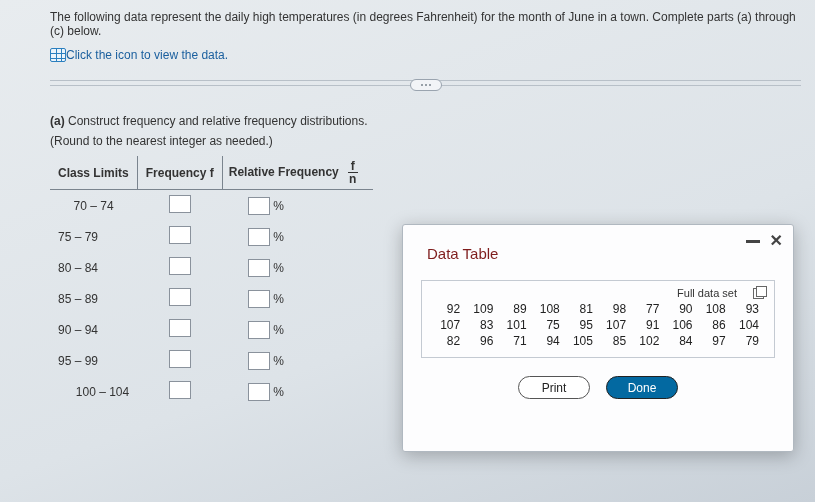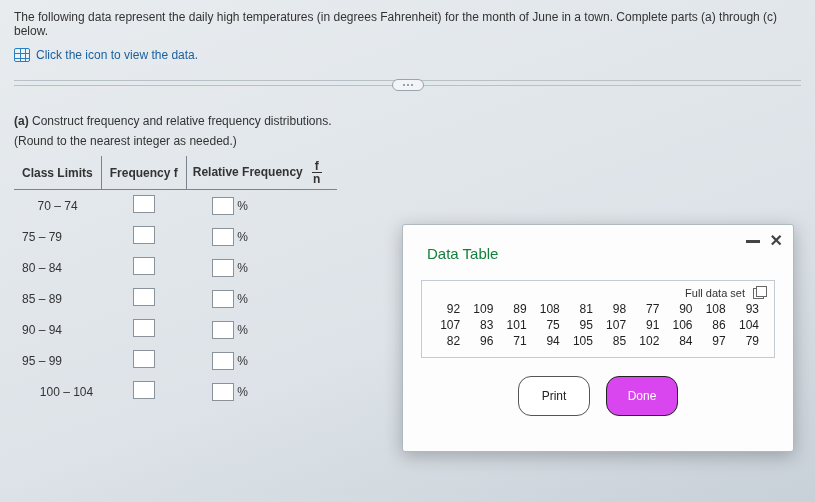--- a/index.html
+++ b/index.html
@@ -6,23 +6,23 @@
   body {
     width: 815px;
     height: 502px;
     background: linear-gradient(160deg, #e8ecef 0%, #dde3e8 60%, #c8d0d8 100%);
     font-family: Arial, Helvetica, sans-serif;
     font-size: 12px;
     color: #333;
     position: relative;
     overflow: hidden;
   }
-  .content { padding: 10px 14px; }
+  .content { padding: 10px 14px; margin-left: 36px; }
   .intro { color: #333; margin-bottom: 10px; font-size: 12px; }
-  .link-row { display: flex; align-items: center; gap: 6px; margin-bottom: 8px; padding-bottom: 10px; }
+  .link-row { display: flex; align-items: center; margin-bottom: 8px; padding-bottom: 10px; }
   .table-icon {
     width: 16px; height: 14px;
     border: 1px solid #2a7fbf;
     display: inline-block;
     background:
       linear-gradient(#2a7fbf,#2a7fbf) 0 4px/100% 1px no-repeat,
       linear-gradient(#2a7fbf,#2a7fbf) 0 9px/100% 1px no-repeat,
       linear-gradient(#2a7fbf,#2a7fbf) 5px 0/1px 100% no-repeat,
       linear-gradient(#2a7fbf,#2a7fbf) 10px 0/1px 100% no-repeat,
       #eaf3fb;
@@ -67,37 +67,37 @@
     width: 392px; height: 228px;
     background: #fdfdfe;
     border: 1px solid #b0b8c0;
     border-radius: 3px;
     box-shadow: 0 4px 18px rgba(0,0,0,0.25);
     padding: 14px 18px 12px 18px;
   }
   .modal-ctrls { position:absolute; top:8px; right:10px; display:flex; gap:10px; align-items:center;}
   .min-btn { width:14px; height:3px; background:#444; cursor:pointer; }
   .close-btn { font-size:16px; color:#444; cursor:pointer; line-height:1; font-weight:bold;}
-  .modal-title { font-size: 15px; color:#15803d; margin: 6px 0 18px 6px; }
+  .modal-title { font-size: 15px; color:#7f1d1d; margin: 6px 0 18px 6px; }
   .data-box {
     border:1px solid #c4cad2; padding: 6px 10px 8px 10px;
     font-family: Arial, sans-serif; font-size: 12px;
   }
-  .full-set { text-align:right; font-size:11px; color:#333; margin-bottom:2px; display:flex; justify-content:flex-end; align-items:center; gap:8px;}
+  .full-set { text-align:right; font-size:11px; color:#333; margin-bottom:2px; display:flex; justify-content:flex-end; align-items:center; gap:16px;}
   .copy-icon { width:11px; height:11px; border:1px solid #666; position:relative; }
   .copy-icon::after{content:"";position:absolute;left:2px;top:-3px;width:9px;height:9px;border:1px solid #666;background:#fff;}
   table.data { border-collapse: collapse; width:100%; }
   table.data td { text-align:right; padding: 1px 5px; font-size:12px; color:#222; width:10%;}
   .modal-actions { display:flex; justify-content:center; gap:16px; margin-top:18px;}
   .btn {
-    min-width:72px; height:40px; border-radius:13px; font-size:12px;
+    min-width:72px; height:23px; border-radius:13px; font-size:12px;
     display:flex; align-items:center; justify-content:center; cursor:pointer;
   }
   .btn-outline { border:1px solid #555; background:#fff; color:#222;}
-  .btn-solid { border:1px solid #222; background:#d946ef; color:#fff;}
+  .btn-solid { border:1px solid #222; background:#0369a1; color:#fff;}
 </style>
 </head>
 <body>
 
 <div class="content">
   <div class="intro">The following data represent the daily high temperatures (in degrees Fahrenheit) for the month of June in a town. Complete parts (a) through (c) below.</div>
 
   <div class="link-row">
     <span class="table-icon"></span>
     <span class="link-text">Click the icon to view the data.</span>

